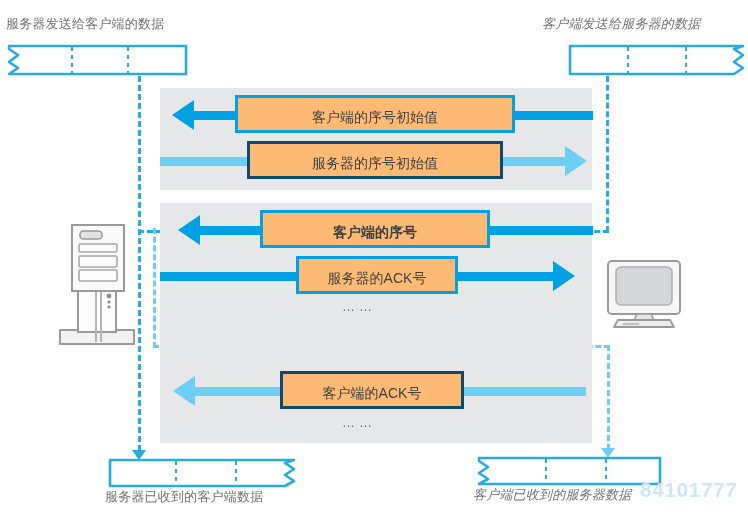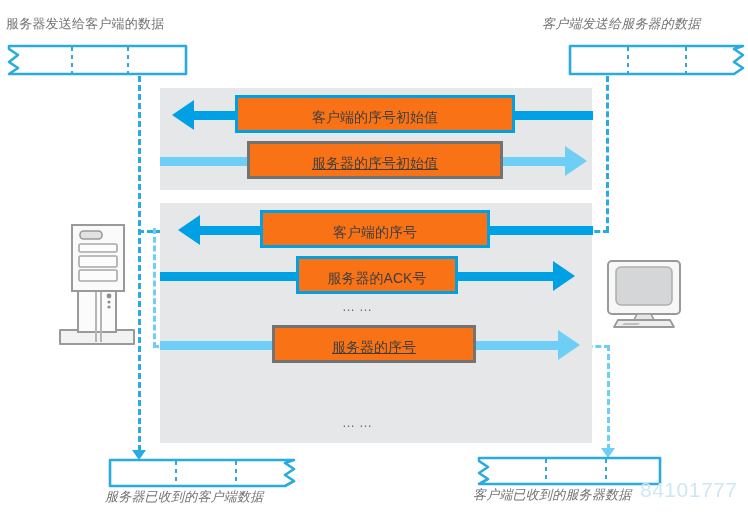--- a/index.html
+++ b/index.html
@@ -35,26 +35,26 @@
   .shaft.light{background:#6dcff6;}
 
   .head{position:absolute;width:0;height:0;top:5px;}
   .head.left.dark{border-top:15px solid transparent;border-bottom:15px solid transparent;border-right:22px solid #00a0e4;}
   .head.left.light{border-top:15px solid transparent;border-bottom:15px solid transparent;border-right:22px solid #6dcff6;}
   .head.right.dark{border-top:15px solid transparent;border-bottom:15px solid transparent;border-left:22px solid #00a0e4;}
   .head.right.light{border-top:15px solid transparent;border-bottom:15px solid transparent;border-left:22px solid #6dcff6;}
 
   .labelbox{
     position:absolute;top:0;height:38px;line-height:38px;
-    background:#f97316;text-align:center;
+    background:#fdba74;text-align:center;
     font-size:14px;color:#3f3f3f;white-space:nowrap;
     box-sizing:border-box;
   }
   .labelbox.dark{border:3px solid #00a0e4;}
-  .labelbox.light{border:3px solid #737373;text-decoration:underline;}
+  .labelbox.light{border:3px solid #0c4a6e;}
 
   
   .dots{position:absolute;font-size:13px;color:#6b6b6b;letter-spacing:4px;}
 
   
   .vline{position:absolute;width:0;border-left:3px dashed #29abe2;}
   .vline.light{border-left-color:#6dcff6;}
   .hline{position:absolute;height:0;border-top:3px dashed #29abe2;}
   .hline.light{border-top-color:#6dcff6;}
   .dtip{position:absolute;width:0;height:0;
@@ -119,40 +119,40 @@
 
     <div class="row" style="left:0px;top:53px;width:432px;">
       <div class="shaft light" style="left:0px;width:410px;"></div>
       <div class="head right light" style="left:405px;"></div>
       <div class="labelbox light" style="left:87px;width:256px;">服务器的序号初始值</div>
     </div>
   </div>
 
   <div class="panel" style="left:160px;top:203px;width:432px;height:240px;">
 
-    <div class="row" style="left:0px;top:7px;width:380px;">
+    <div class="row" style="left:0px;top:7px;width:380px;font-weight:bold;">
       <div class="head left dark" style="left:18px;"></div>
       <div class="shaft dark" style="left:39px;width:394px;"></div>
       <div class="labelbox dark" style="left:100px;width:230px;">客户端的序号</div>
     </div>
 
     <div class="row" style="left:0px;top:53px;width:356px;">
       <div class="shaft dark" style="left:0px;width:400px;"></div>
       <div class="head right dark" style="left:393px;"></div>
       <div class="labelbox dark" style="left:136px;width:162px;">服务器的ACK号</div>
     </div>
 
     <div class="dots" style="left:182px;top:96px;">……</div>
 
-    <div class="row" style="left:0px;top:122px;width:432px;">
-      <div class="shaft light" style="left:0px;width:404px;"></div>
-      <div class="head right light" style="left:398px;"></div>
-      <div class="labelbox light" style="left:112px;width:204px;">服务器的序号</div>
-    </div>
-
+
+    <div class="row" style="left:0px;top:168px;width:432px;">
+      <div class="head left light" style="left:13px;"></div>
+      <div class="shaft light" style="left:34px;width:392px;"></div>
+      <div class="labelbox light" style="left:120px;width:184px;">客户端的ACK号</div>
+    </div>
 
     <div class="dots" style="left:182px;top:212px;">……</div>
   </div>
 
   <div class="abs" style="left:52px;top:222px;">
     <svg width="90" height="130" viewBox="0 0 90 130">
 
       <path d="M8 122 L8 108 L26 108 L26 82 L64 82 L64 108 L82 108 L82 122 Z" fill="#f2f2f2" stroke="#9a9a9a" stroke-width="2" stroke-linejoin="round"></path>
 
       <rect x="26" y="68" width="38" height="42" fill="#fbfbfb" stroke="#9a9a9a" stroke-width="2"></rect>
@@ -185,27 +185,27 @@
   </div>
 
   <div class="banner" style="left:108px;top:458px;">
     <svg width="190" height="30" viewBox="0 0 190 30">
       <path d="M2 2 L186 2 L177 5 L186 11 L177 17 L186 23 L177 28 L2 28 Z" fill="#ffffff" stroke="#29abe2" stroke-width="2.6" stroke-linejoin="round"></path>
       <line x1="68" y1="3" x2="68" y2="27" stroke="#29abe2" stroke-width="2" stroke-dasharray="4,4"></line>
       <line x1="128" y1="3" x2="128" y2="27" stroke="#29abe2" stroke-width="2" stroke-dasharray="4,4"></line>
     </svg>
   </div>
 
-  <div class="caption abs" style="left:105px;top:488px;font-style:italic;">服务器已收到的客户端数据</div>
+  <div class="caption abs" style="left:105px;top:488px;">服务器已收到的客户端数据</div>
 
   <div class="banner" style="left:476px;top:456px;">
     <svg width="186" height="30" viewBox="0 0 186 30">
       <path d="M3 2 L184 2 L184 28 L3 28 L12 23 L3 17 L12 11 L3 5 Z" fill="#ffffff" stroke="#29abe2" stroke-width="2.6" stroke-linejoin="round"></path>
       <line x1="70" y1="3" x2="70" y2="27" stroke="#29abe2" stroke-width="2" stroke-dasharray="4,4"></line>
       <line x1="130" y1="3" x2="130" y2="27" stroke="#29abe2" stroke-width="2" stroke-dasharray="4,4"></line>
     </svg>
   </div>
 
   <div class="caption abs" style="left:473px;top:486px;font-style:italic;">客户端已收到的服务器数据</div>
 
-  <div class="watermark" style="left:640px;top:478px;">84101777</div>
+  <div class="watermark" style="left:640px;top:478px;font-weight:bold;">84101777</div>
 
 </div>
 
 </body></html>

